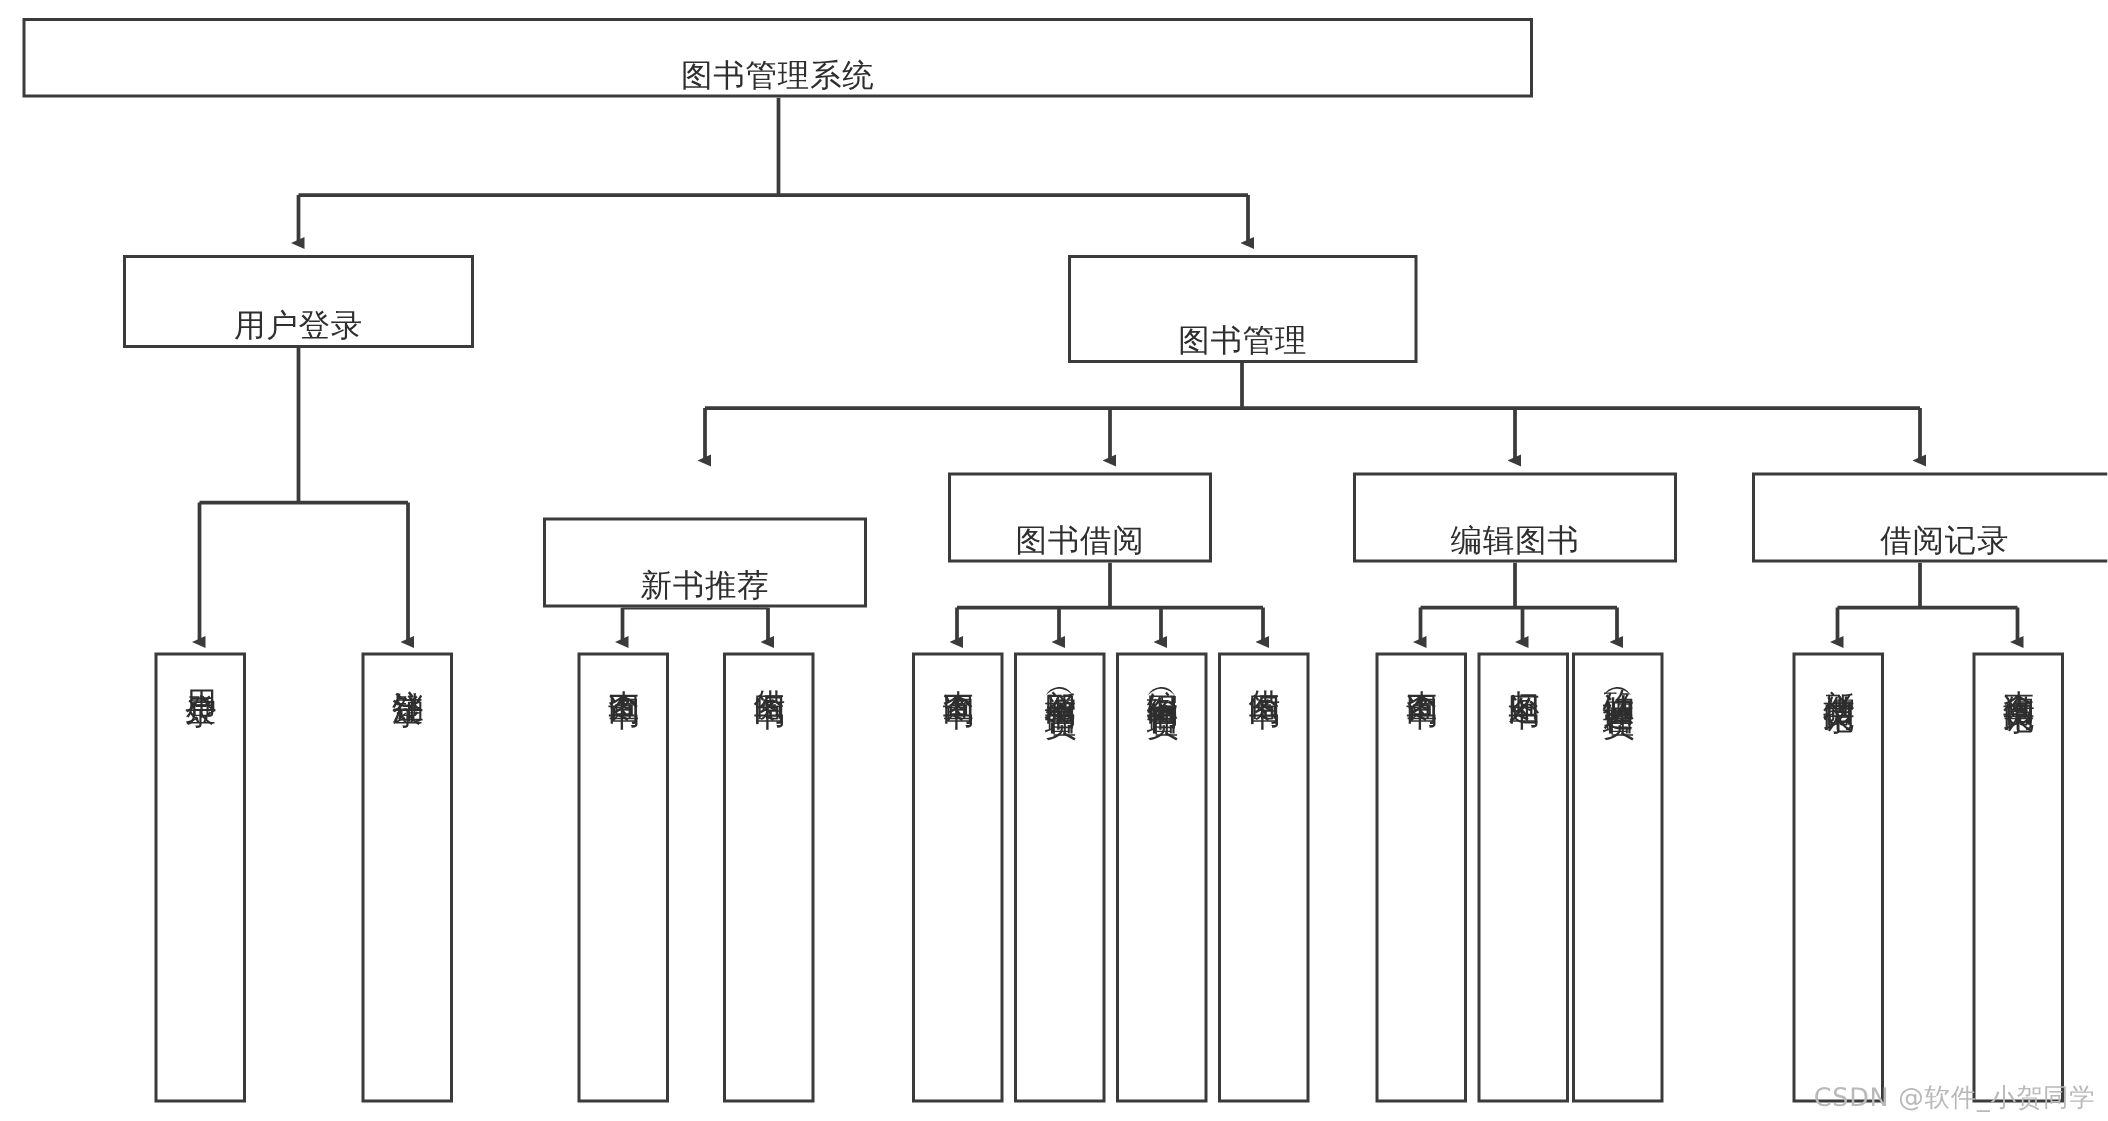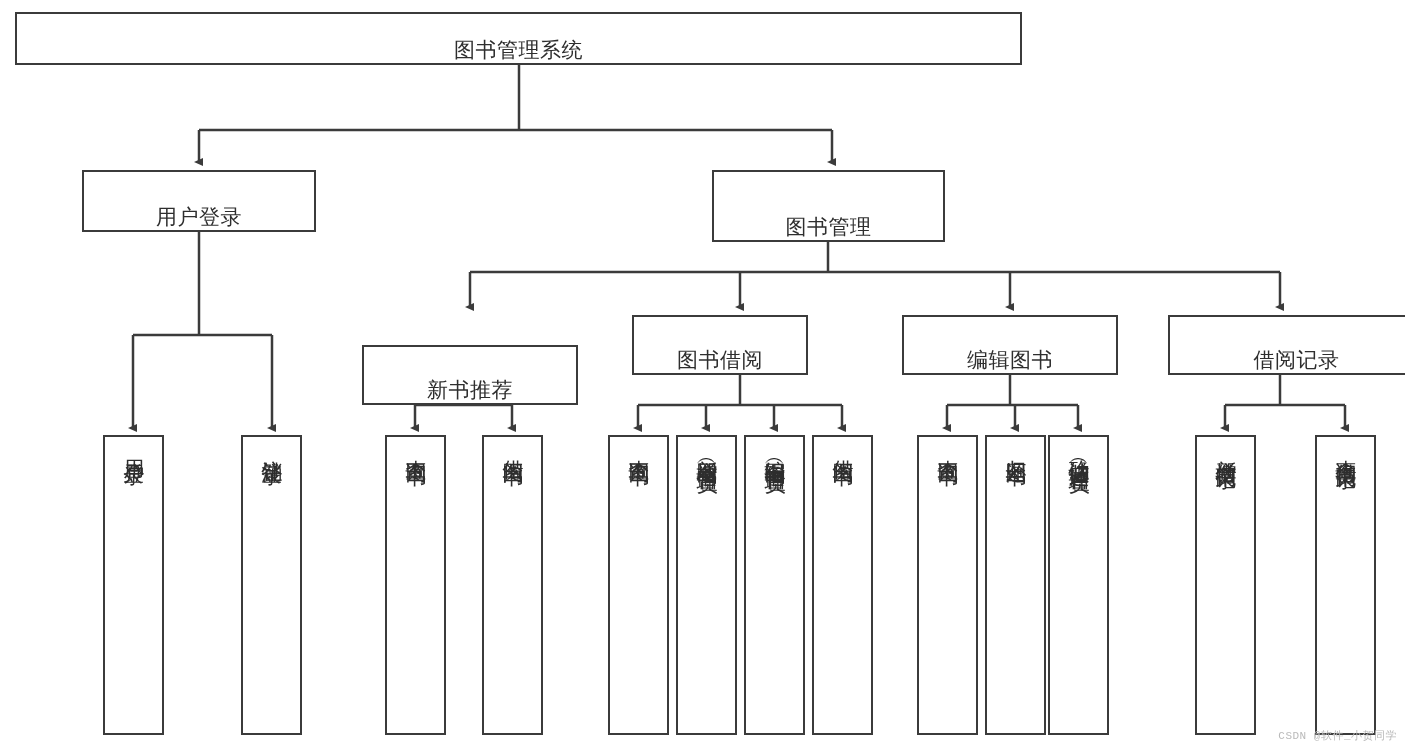--- a/index.html
+++ b/index.html
@@ -51,25 +51,24 @@
     writing-mode: vertical-rl;
     text-orientation: upright;
     font-size: 21px;
     letter-spacing: 2px;
     line-height: 1.0;
   }
   .watermark {
     position: absolute;
     right: 8px;
     bottom: 4px;
-    font-size: 11px;
+    font-size: 17px;
     color: #b9b9b9;
     white-space: nowrap;
     letter-spacing: 0.5px;
-    font-family: Liberation Mono, monospace;
   }
 </style>
 </head>
 <body>
 
 <div id="canvas">
 
   <svg class="wires" viewBox="0 0 1405 747">
     <defs>
       <marker id="arrow" markerWidth="10" markerHeight="10" refX="5" refY="5" orient="auto" markerUnits="userSpaceOnUse">

